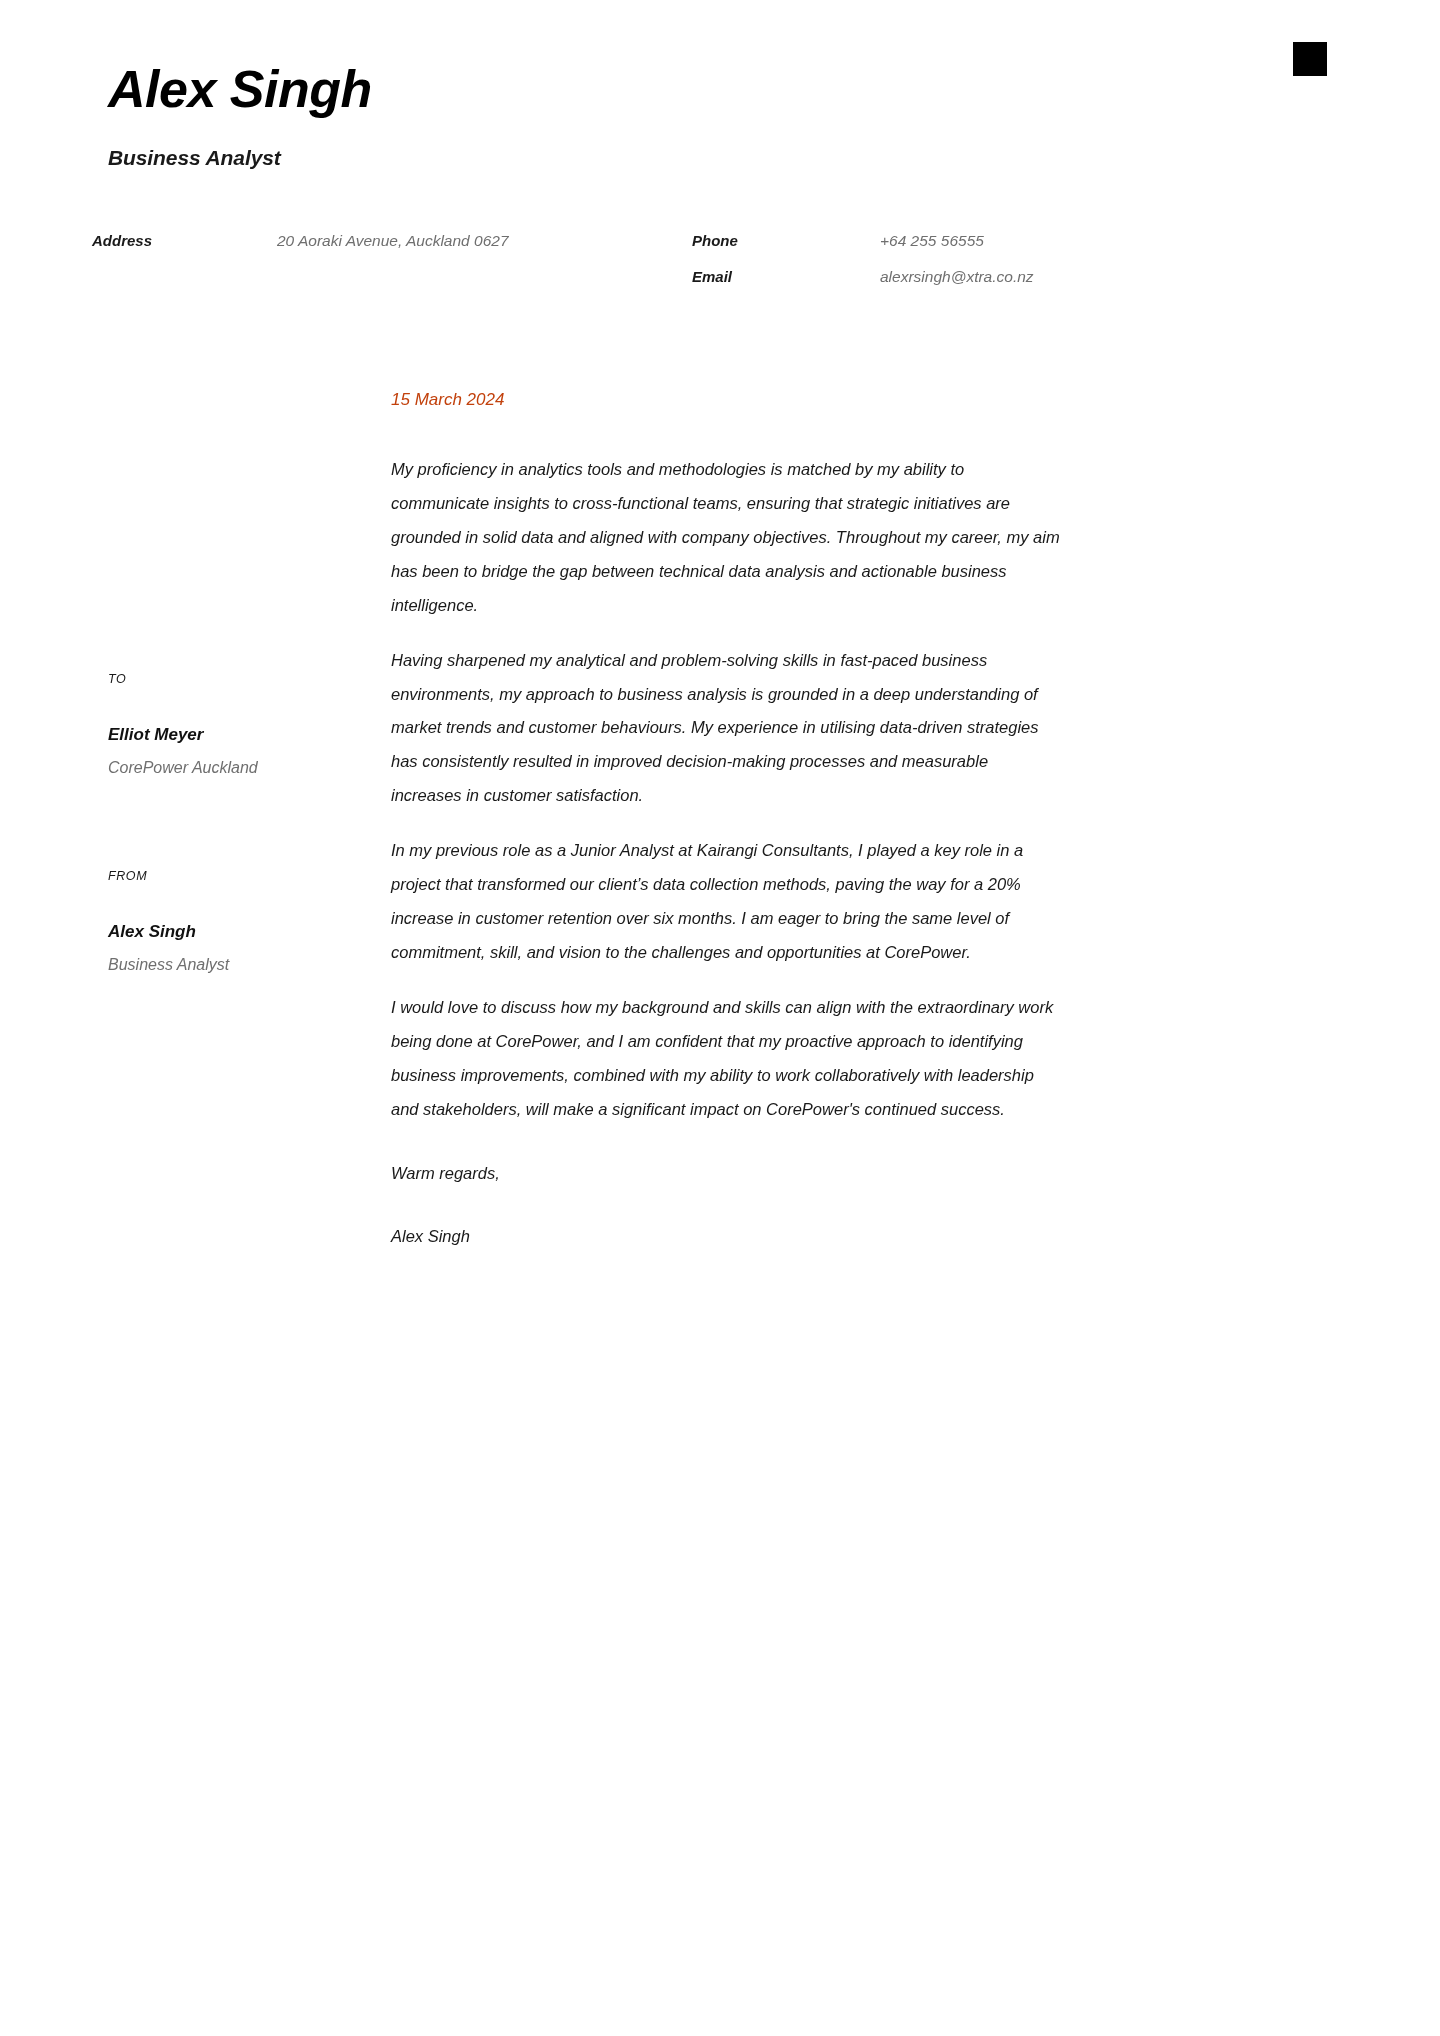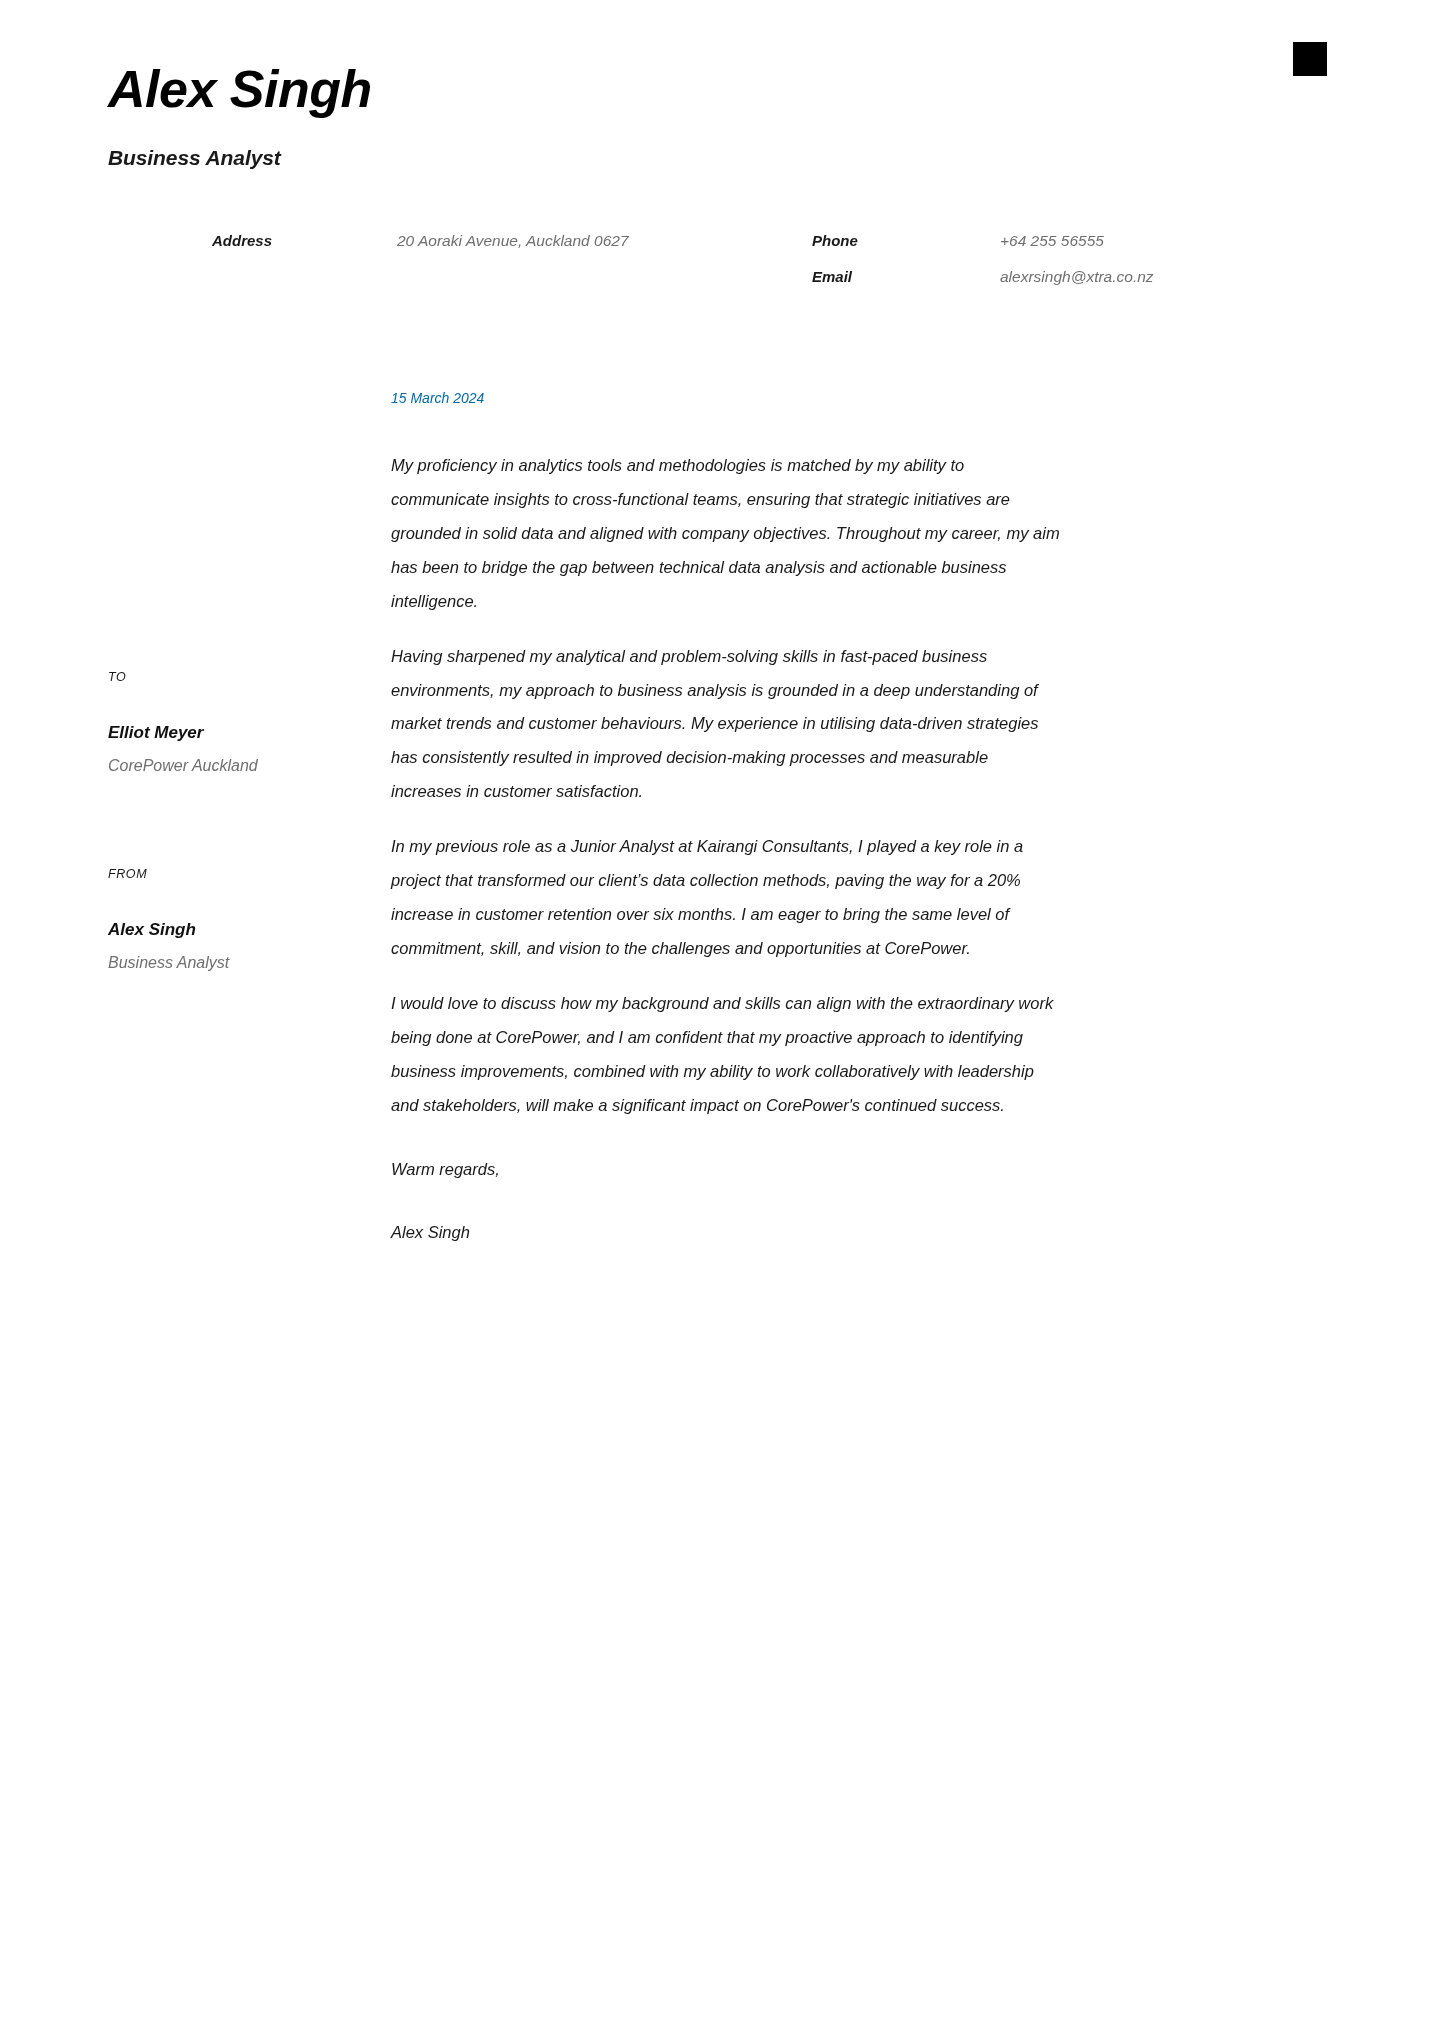--- a/index.html
+++ b/index.html
@@ -52,21 +52,20 @@
     right: 113px;
     width: 34px;
     height: 34px;
     background: #000000;
   }
 
   
   .contact-row {
     display: flex;
     padding: 62px 108px 0 92px;
-    justify-content: flex-end;
   }
   .contact-col {
     display: block;
   }
   .contact-col.left { width: 600px; }
   .contact-col.right { width: 520px; }
 
   .contact-line {
     display: flex;
     align-items: baseline;
@@ -120,22 +119,22 @@
   }
   .meta-gap {
     height: 92px;
   }
 
   .letter-col {
     flex: 1;
     max-width: 672px;
   }
   .letter-date {
-    font-size: 14px;
-    color: #0369a1;
+    font-size: 17px;
+    color: #c2410c;
     margin: 0 0 43px 0;
   }
   .letter-salutation {
     font-size: 16.5px;
     color: #1a1a1a;
     margin: 0 0 44px 0;
     line-height: 1.5;
   }
   .letter-p {
     font-size: 16.5px;

